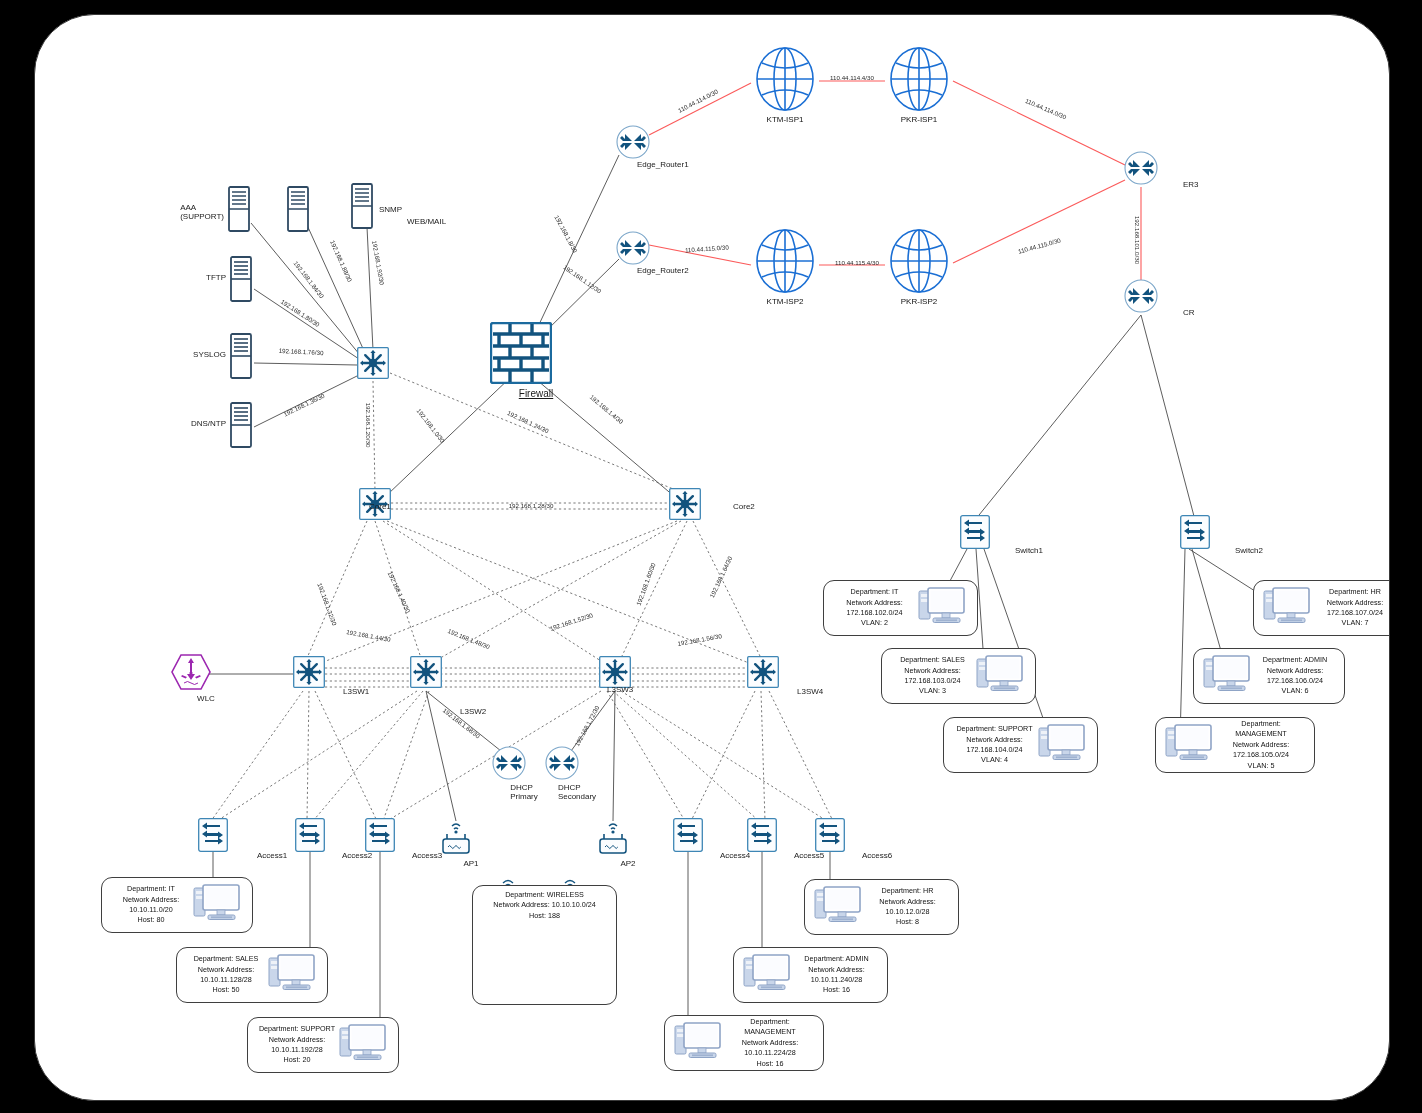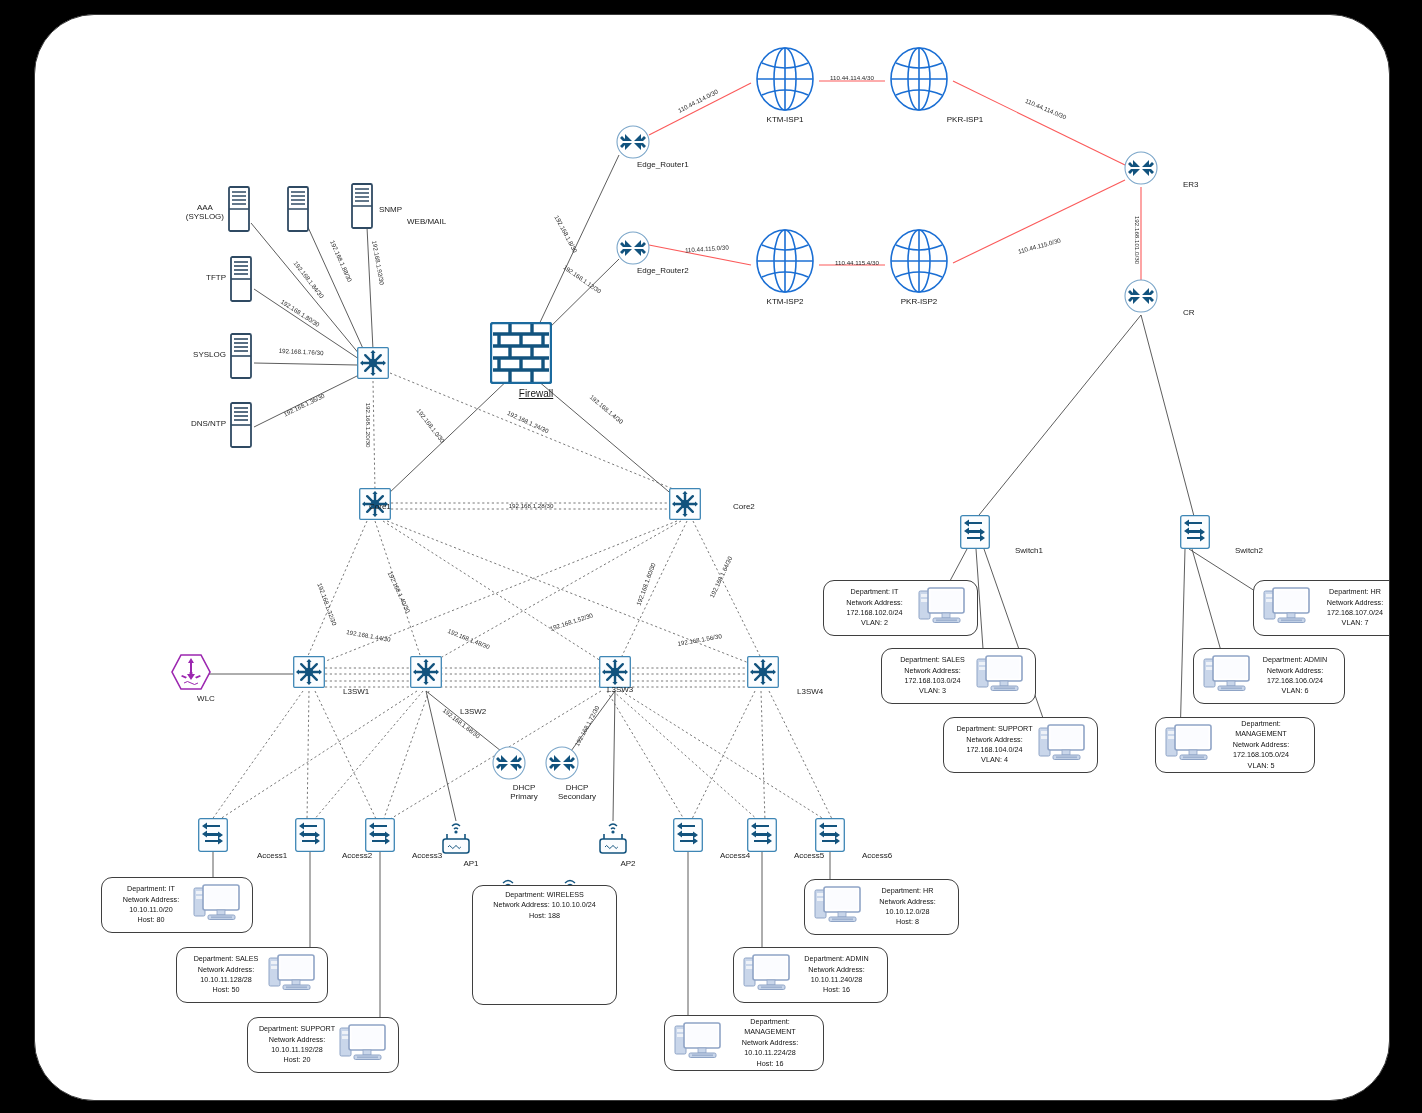--- a/index.html
+++ b/index.html
@@ -2,21 +2,21 @@
 <html><head>
 <meta charset="utf-8">
 <style>
   html,body{margin:0;padding:0;background:#000;}
   body{width:1422px;height:1113px;font-family:"Liberation Sans",sans-serif;}
   #frame{position:absolute;left:0;top:0;width:1422px;height:1113px;background:#000;}
   #canvas{position:absolute;left:34px;top:14px;width:1354px;height:1085px;background:#fff;
           border:1.5px solid #3a3a3a;border-radius:60px;overflow:hidden;}
   svg#wires{position:absolute;left:0;top:0;width:1354px;height:1085px;pointer-events:none;}
   .node{position:absolute;transform:translate(-50%,-50%);}
-  .nlabel{position:absolute;font-size:8px;color:#1a1a1a;white-space:nowrap;text-align:center;line-height:1.15;padding-left:30px;}
+  .nlabel{position:absolute;font-size:8px;color:#1a1a1a;white-space:nowrap;text-align:left;line-height:1.15;padding-left:30px;}
   .iplabel{font-size:6.2px;fill:#2a2a2a;font-family:"Liberation Sans",sans-serif;}
   .deptbox{position:absolute;border:1.4px solid #3f3f3f;border-radius:11px;background:#fff;
            display:flex;align-items:center;box-sizing:border-box;padding:4px 8px;}
   .depttext{font-size:7.2px;color:#111;line-height:1.45;text-align:center;flex:1;}
   .pcicon{flex:0 0 auto;}
   .cloudlbl{position:absolute;transform:translate(-50%,0);font-size:8px;color:#111;white-space:nowrap;}
 </style>
 </head>
 <body>
 
@@ -145,21 +145,21 @@
         <div class="node" style="left: 884px; top: 66px;"><svg width="62" height="66" viewBox="0 0 62 66">
             <g fill="none" stroke="#1b6fd4" stroke-width="1.6">
   <ellipse cx="31" cy="33" rx="28" ry="31"></ellipse>
               <ellipse cx="31" cy="33" rx="11" ry="31"></ellipse>
   <line x1="31" y1="2" x2="31" y2="64"></line>
               <line x1="3" y1="33" x2="59" y2="33"></line>
   <path d="M8 17 Q31 27 54 17"></path>
               <path d="M8 49 Q31 39 54 49"></path>
             </g>
           </svg></div>
-        <div class="cloudlbl" style="left: 884px; top: 100px; margin-left: 46px;">PKR-ISP1</div>
+        <div class="cloudlbl" style="left: 884px; top: 100px;">PKR-ISP1</div>
         <div class="node" style="left: 750px; top: 248px;"><svg width="62" height="66" viewBox="0 0 62 66">
             <g fill="none" stroke="#1b6fd4" stroke-width="1.6">
   <ellipse cx="31" cy="33" rx="28" ry="31"></ellipse>
               <ellipse cx="31" cy="33" rx="11" ry="31"></ellipse>
   <line x1="31" y1="2" x2="31" y2="64"></line>
               <line x1="3" y1="33" x2="59" y2="33"></line>
   <path d="M8 17 Q31 27 54 17"></path>
               <path d="M8 49 Q31 39 54 49"></path>
             </g>
           </svg></div>
@@ -511,21 +511,21 @@
   <g stroke="#2f4a63" stroke-width="1.6">
               <line x1="4" y1="6" x2="18" y2="6"></line>
               <line x1="4" y1="10" x2="18" y2="10"></line>
   <line x1="4" y1="14" x2="18" y2="14"></line>
               <line x1="4" y1="18" x2="18" y2="18"></line>
             </g>
   <line x1="1" y1="23" x2="21" y2="23" stroke="#2f4a63" stroke-width="1.6"></line>
           </svg></div>
         <div class="nlabel" style="left: 189px; top: 188px; transform: translateX(-100%);">
           <div>AAA</div>
-          <div>(SYSLOG)</div>
+          <div>(SUPPORT)</div>
         </div>
         <div class="node" style="left: 263px; top: 196px;"><svg width="22" height="46" viewBox="0 0 22 46">
             <rect x="1" y="1" width="20" height="44" rx="1.5" fill="#fff" stroke="#2f4a63" stroke-width="1.8"></rect>
   <g stroke="#2f4a63" stroke-width="1.6">
               <line x1="4" y1="6" x2="18" y2="6"></line>
               <line x1="4" y1="10" x2="18" y2="10"></line>
   <line x1="4" y1="14" x2="18" y2="14"></line>
               <line x1="4" y1="18" x2="18" y2="18"></line>
             </g>
   <line x1="1" y1="23" x2="21" y2="23" stroke="#2f4a63" stroke-width="1.6"></line>

